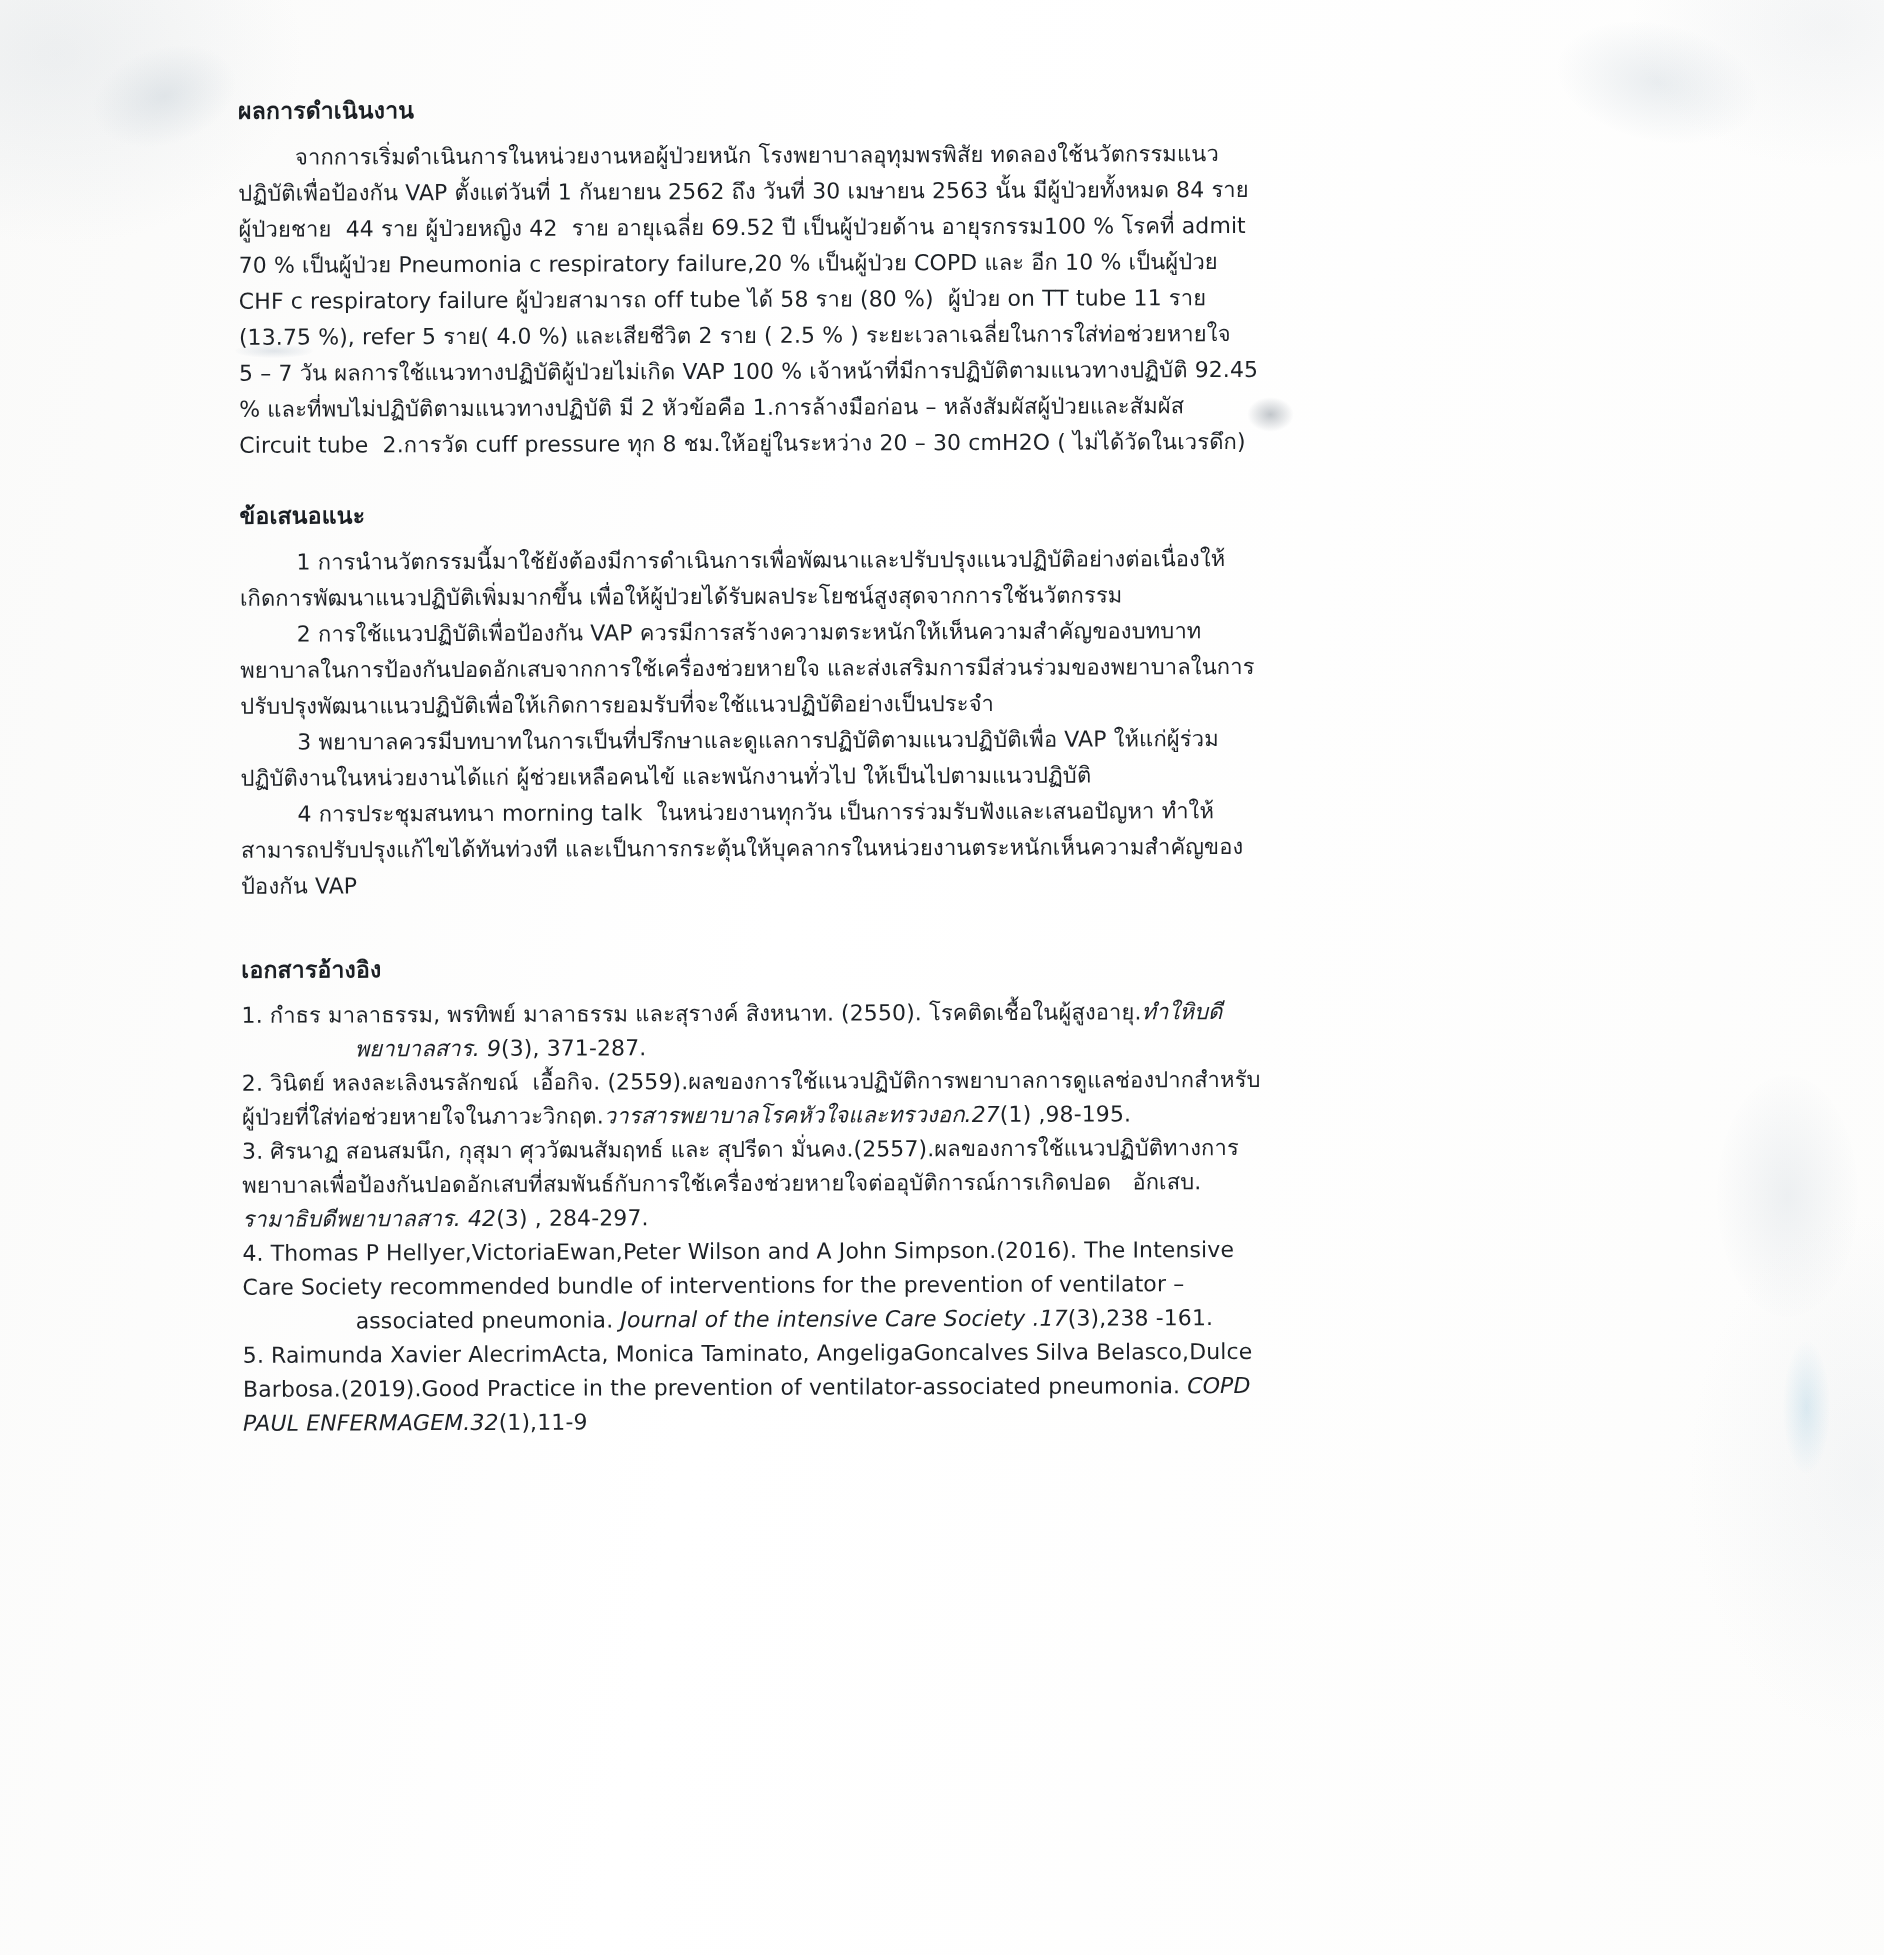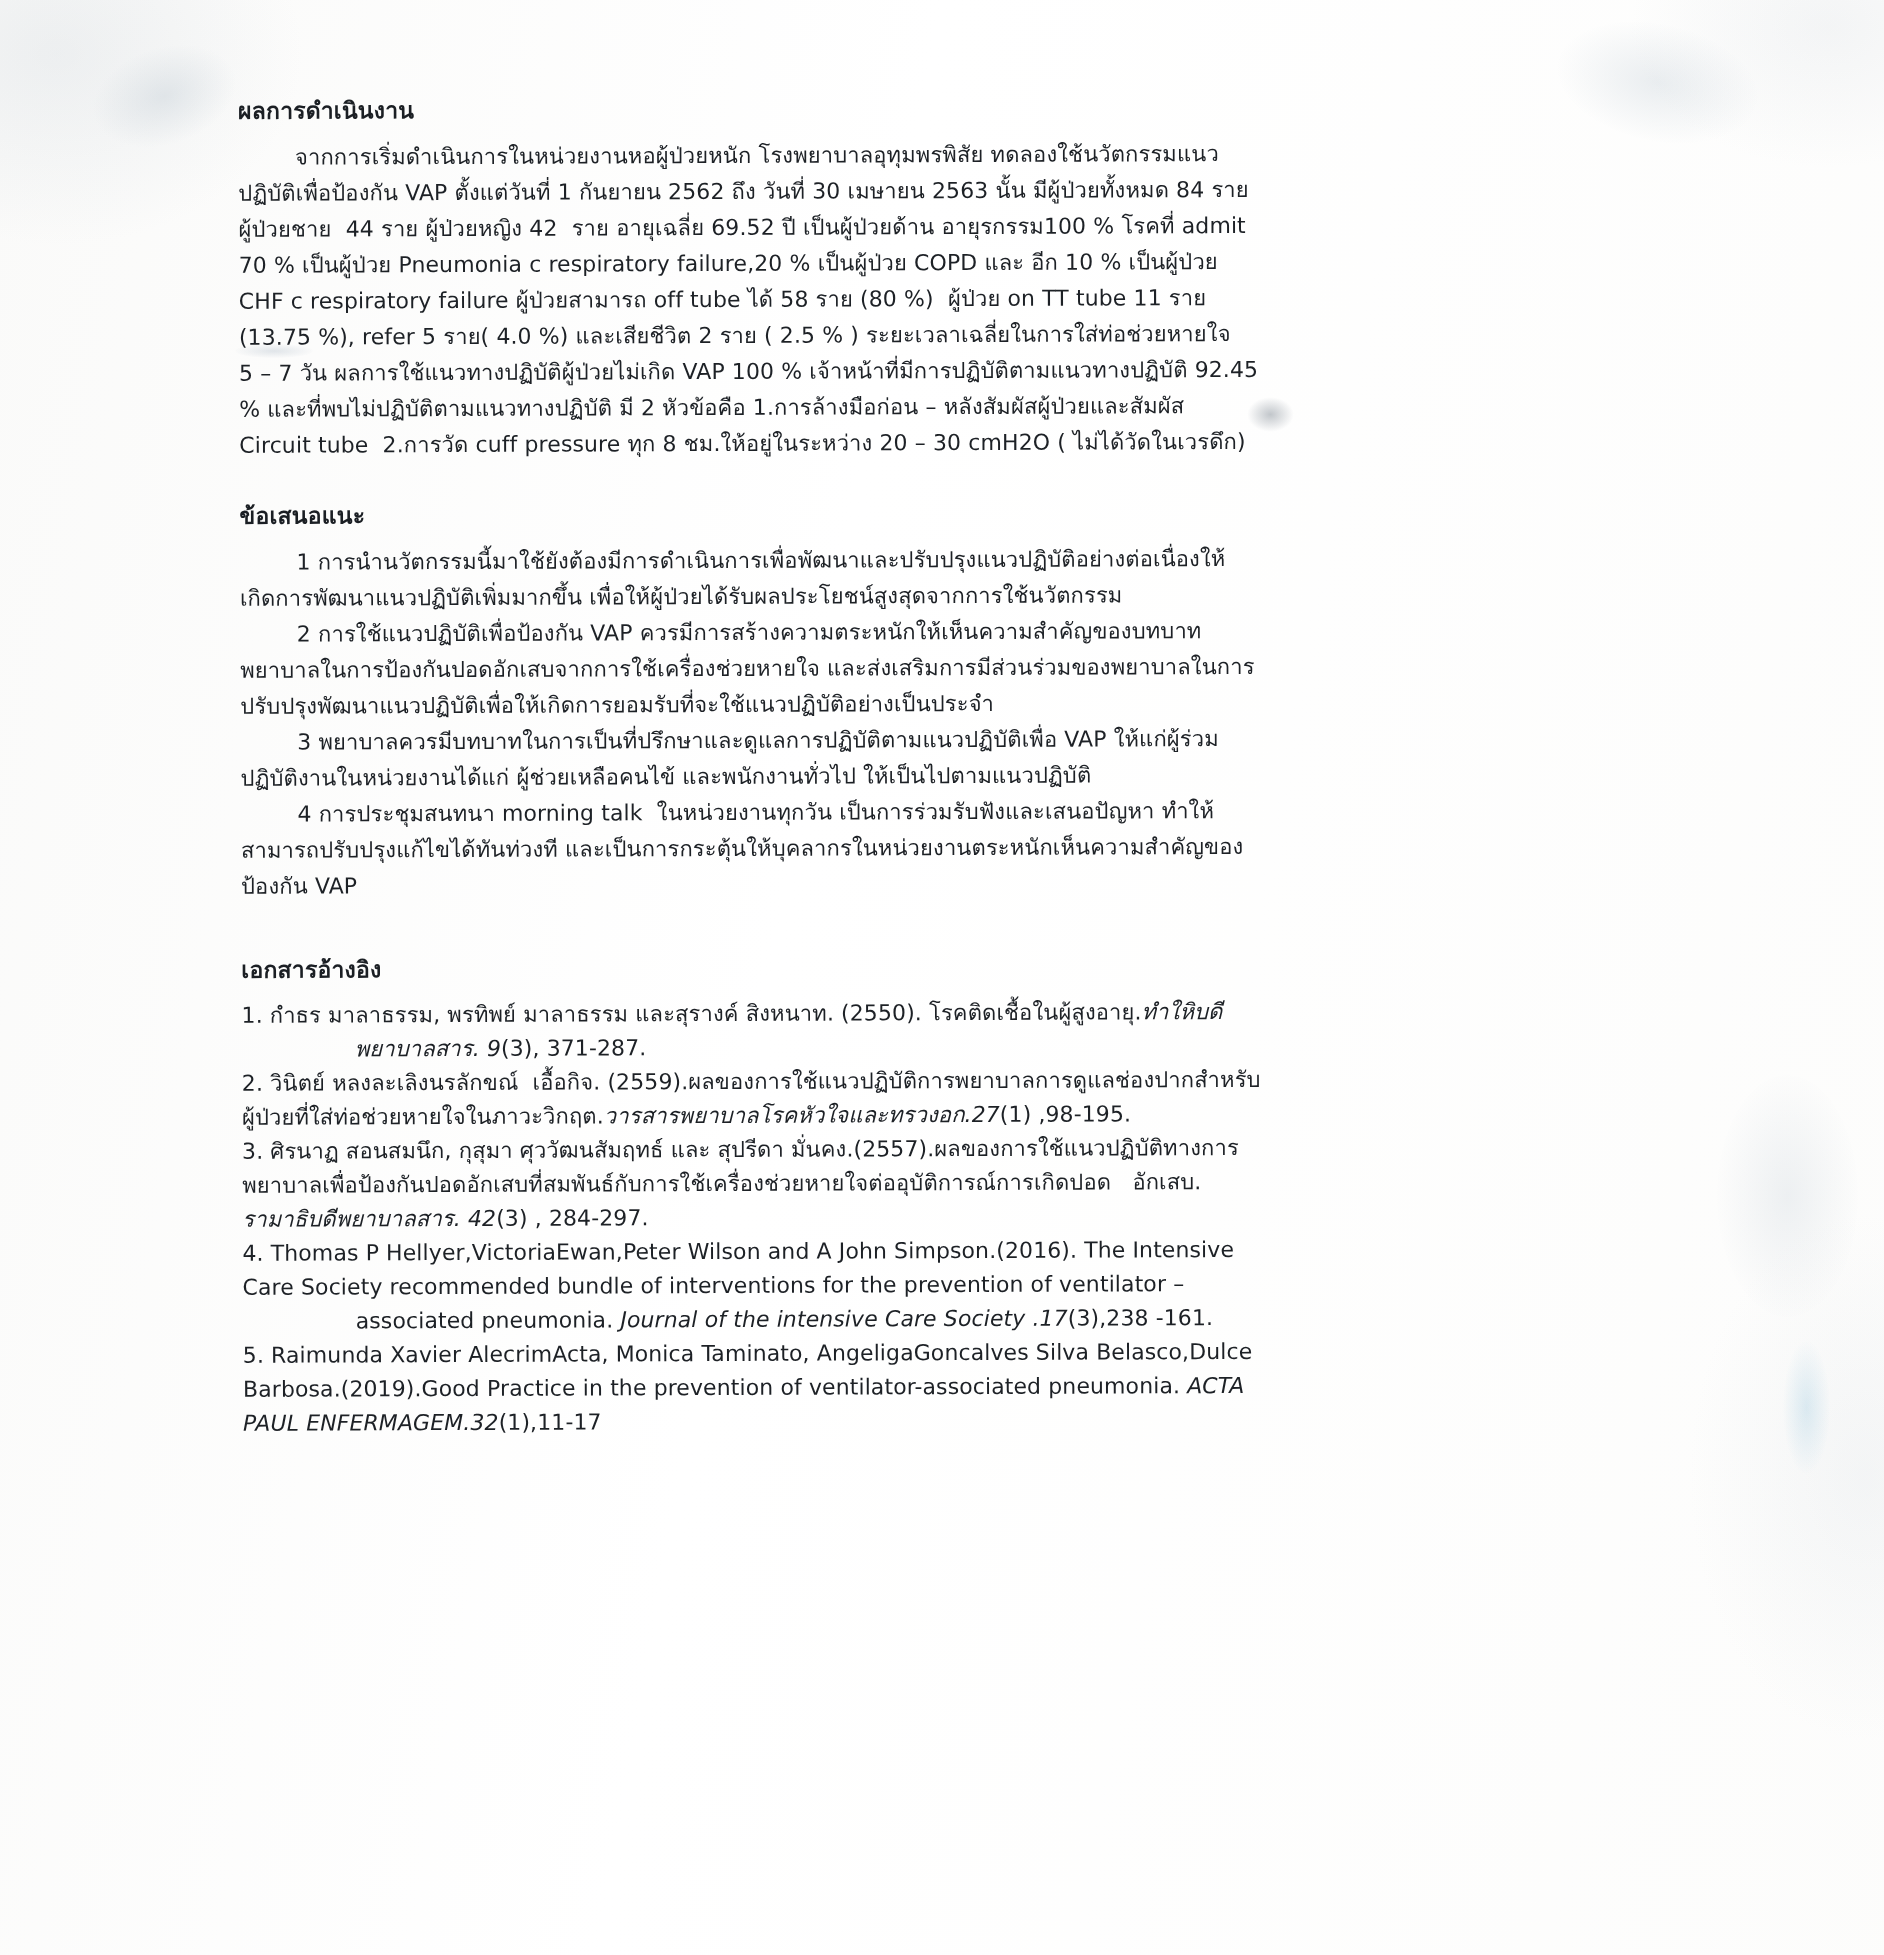--- a/index.html
+++ b/index.html
@@ -154,20 +154,20 @@
           <div class="line ref"><span>พยาบาลเพื่อป้องกันปอดอักเสบที่สมพันธ์กับการใช้เครื่องช่วยหายใจต่ออุบัติการณ์การเกิดปอด   อักเสบ.</span></div>
           <div class="line ref"><span class="ital">รามาธิบดีพยาบาลสาร. 42</span><span>(3) , 284-297.</span></div>
         </div>
         <div>
           <div class="line ref"><span>4. Thomas P Hellyer,VictoriaEwan,Peter Wilson and A John Simpson.(2016). The Intensive</span></div>
           <div class="line ref"><span>Care Society recommended bundle of interventions for the prevention of ventilator –</span></div>
           <div class="line ref" style="padding-left: 113px;"><span>associated pneumonia. </span><span class="ital">Journal of the intensive Care Society .17</span><span>(3),238 -161.</span></div>
         </div>
         <div>
           <div class="line ref"><span>5. Raimunda Xavier AlecrimActa, Monica Taminato, AngeligaGoncalves Silva Belasco,Dulce</span></div>
-          <div class="line ref"><span>Barbosa.(2019).Good Practice in the prevention of ventilator-associated pneumonia. </span><span class="ital">ACTA</span></div>
-          <div class="line ref"><span class="ital">PAUL ENFERMAGEM.32</span><span>(1),11-17</span></div>
+          <div class="line ref"><span>Barbosa.(2019).Good Practice in the prevention of ventilator-associated pneumonia. </span><span class="ital">COPD</span></div>
+          <div class="line ref"><span class="ital">PAUL ENFERMAGEM.32</span><span>(1),11-9</span></div>
         </div>
       </div>
 
   </div>
 </div>
 
 
 </body></html>

